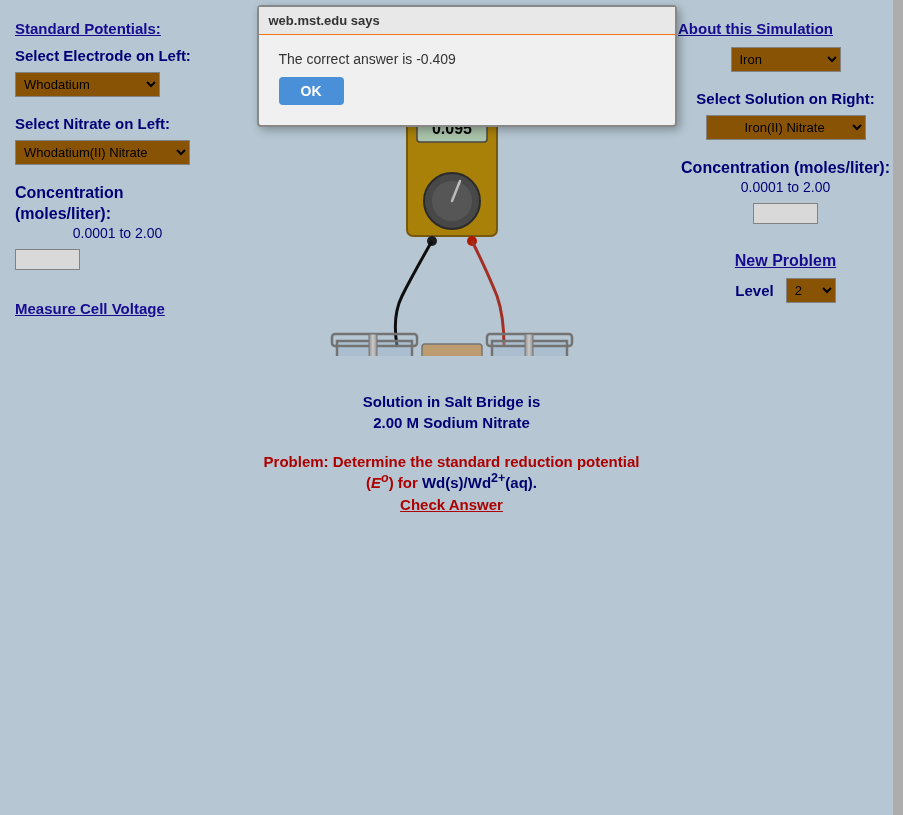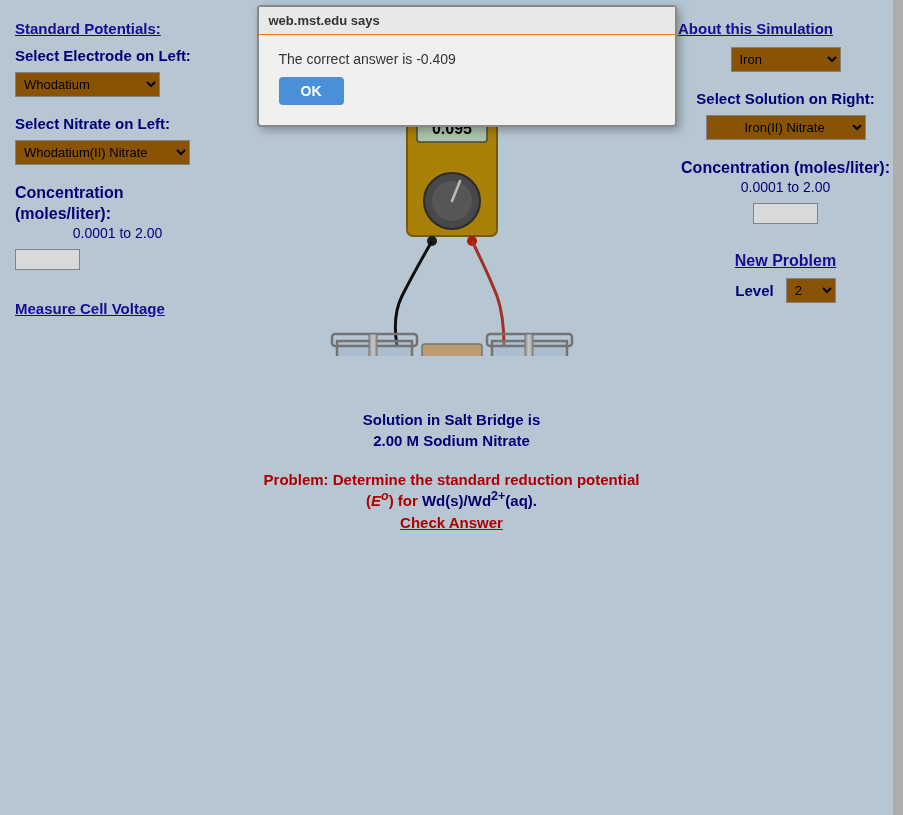--- a/index.html
+++ b/index.html
@@ -164,21 +164,21 @@
       width: 65px;
       text-align: center;
     }
 
     
     .solution-text {
       text-align: center;
       color: #00008b;
       font-weight: bold;
       font-size: 15px;
-      margin-top: 33px;
+      margin-top: 15px;
       line-height: 1.4;
     }
 
     
     .problem-section {
       text-align: center;
       margin-top: 20px;
       padding: 0 20px;
     }
 

